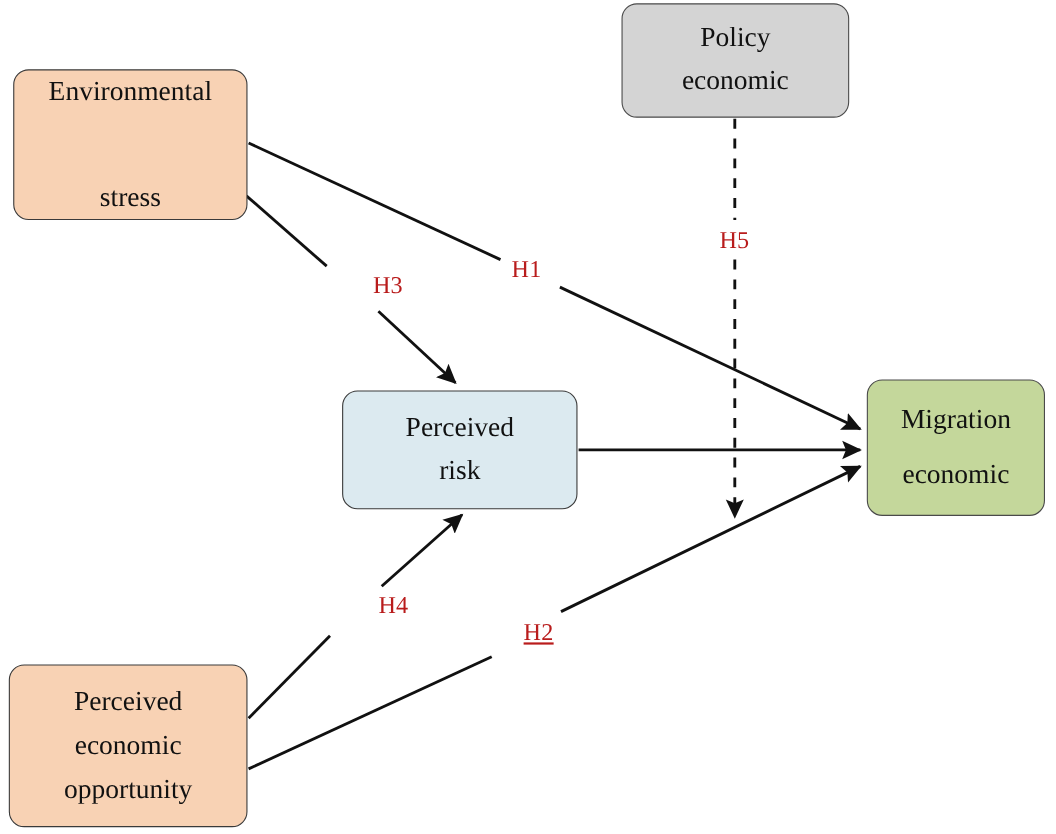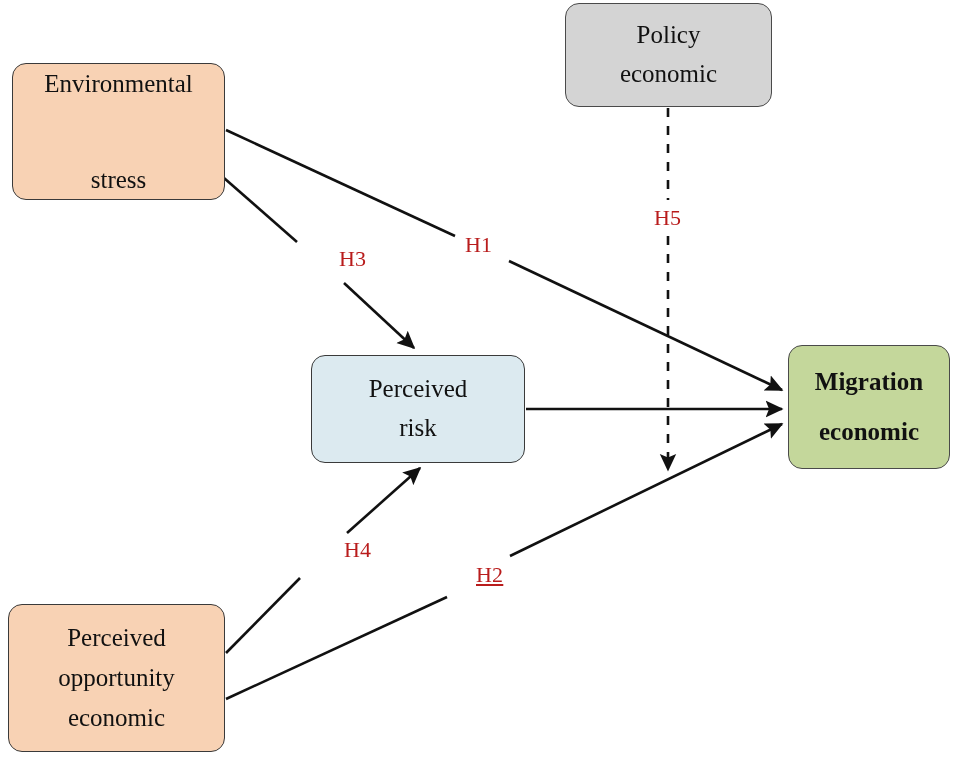--- a/index.html
+++ b/index.html
@@ -63,21 +63,20 @@
     left: 565px; top: 3px;   width: 207px; height: 104px;
     background: #D4D4D4;
     font-size: 25px;
     border-color: #4a4a4a;
   }
   .node-migration {
     left: 788px; top: 345px; width: 162px; height: 124px;
     background: #C4D79B;
     font-size: 25px;
     border-color: #4a4a4a;
-    font-weight: bold;
   }
   .node-migration .node-line { line-height: 2.0; }
   .node-econ .node-line { line-height: 1.6; }
   .edge-label {
     position: absolute;
     font-size: 22px;
     color: #b91c1c;
     white-space: nowrap;
     letter-spacing: 0.2px;
   }
@@ -132,22 +131,22 @@
     </g>
   </svg>
 
   <div class="node-box node-env">
     <span class="node-line">Environmental</span>
     <span class="node-line">stress</span>
   </div>
 
   <div class="node-box node-econ">
     <span class="node-line">Perceived</span>
+    <span class="node-line">economic</span>
     <span class="node-line">opportunity</span>
-    <span class="node-line">economic</span>
   </div>
 
   <div class="node-box node-risk">
     <span class="node-line">Perceived</span>
     <span class="node-line">risk</span>
   </div>
 
   <div class="node-box node-policy">
     <span class="node-line">Policy</span>
     <span class="node-line">economic</span>

